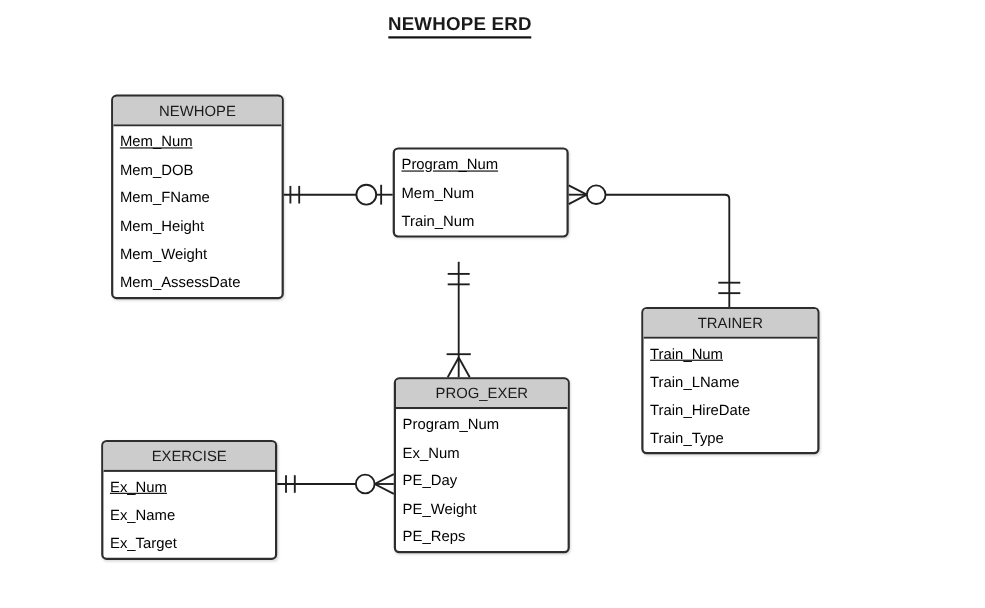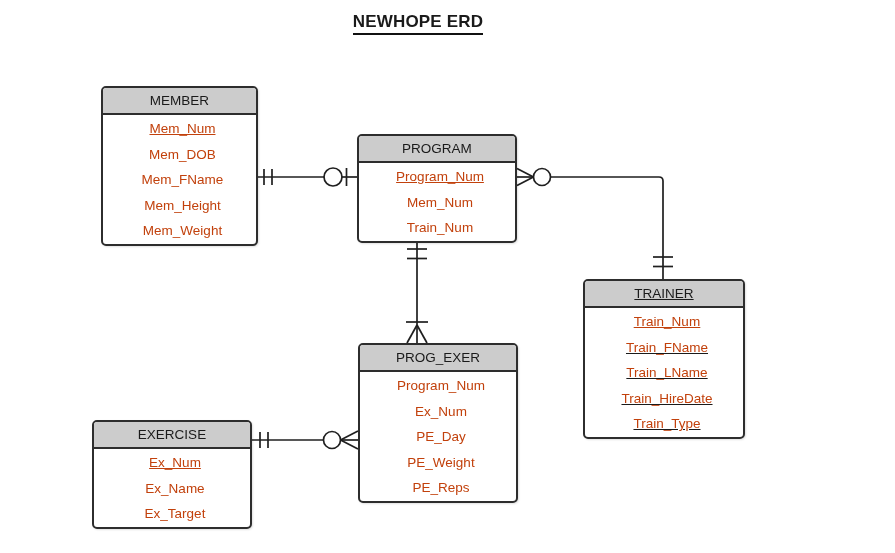--- a/index.html
+++ b/index.html
@@ -54,31 +54,30 @@
     font-size: 13.5px;
     color: #1a1a1a;
   }
   .entity .ent-body { padding-top: 1px; }
   .entity .attr {
     height: 25.6px;
     line-height: 25.6px;
     padding-left: 6px;
     font-size: 13.5px;
     white-space: nowrap;
-    color: #c2410c;
-    text-align: center;
+    color: #000000;
   }
   .entity .attr.pk { text-decoration: underline; }
 
   
   #entity-member    { left: 101px; top:  86px; width: 157px; }
   #entity-program   { left: 357px; top: 134px; width: 160px; }
-  #entity-trainer   { left: 583px; top: 279px; width: 162px; text-decoration: underline; }
+  #entity-trainer   { left: 583px; top: 279px; width: 162px; }
   #entity-prog-exer { left: 358px; top: 343px; width: 160px; }
-  #entity-exercise  { left:  92px; top: 400px; width: 160px; margin-top: 20px; }
+  #entity-exercise  { left:  92px; top: 400px; width: 160px; }
 
   svg.connectors {
     position: absolute;
     left: 0; top: 0;
     width: 895px; height: 553px;
     pointer-events: none;
   }
   svg.connectors line, svg.connectors path {
     stroke: var(--line);
     stroke-width: 1.7;
@@ -150,44 +149,43 @@
       <g>
         <circle cx="332" cy="440" r="8.5"></circle>
         <line x1="340.5" y1="440" x2="358" y2="440"></line>
         <line x1="340.5" y1="440" x2="358" y2="431"></line>
         <line x1="340.5" y1="440" x2="358" y2="449"></line>
       </g>
     </g>
   </svg>
 
   <div class="entity" id="entity-member">
-    <div class="ent-header">MEMBER</div>
+    <div class="ent-header">NEWHOPE</div>
     <div class="ent-body">
         <div class="attr pk">Mem_Num</div>
         <div class="attr">Mem_DOB</div>
         <div class="attr">Mem_FName</div>
         <div class="attr">Mem_Height</div>
         <div class="attr">Mem_Weight</div>
+        <div class="attr">Mem_AssessDate</div>
       </div>
   </div>
 
   <div class="entity" id="entity-program">
-    <div class="ent-header">PROGRAM</div>
     <div class="ent-body">
         <div class="attr pk">Program_Num</div>
         <div class="attr">Mem_Num</div>
         <div class="attr">Train_Num</div>
       </div>
   </div>
 
   <div class="entity" id="entity-trainer">
     <div class="ent-header">TRAINER</div>
     <div class="ent-body">
         <div class="attr pk">Train_Num</div>
-        <div class="attr">Train_FName</div>
         <div class="attr">Train_LName</div>
         <div class="attr">Train_HireDate</div>
         <div class="attr">Train_Type</div>
       </div>
   </div>
 
   <div class="entity" id="entity-prog-exer">
     <div class="ent-header">PROG_EXER</div>
     <div class="ent-body">
         <div class="attr">Program_Num</div>

